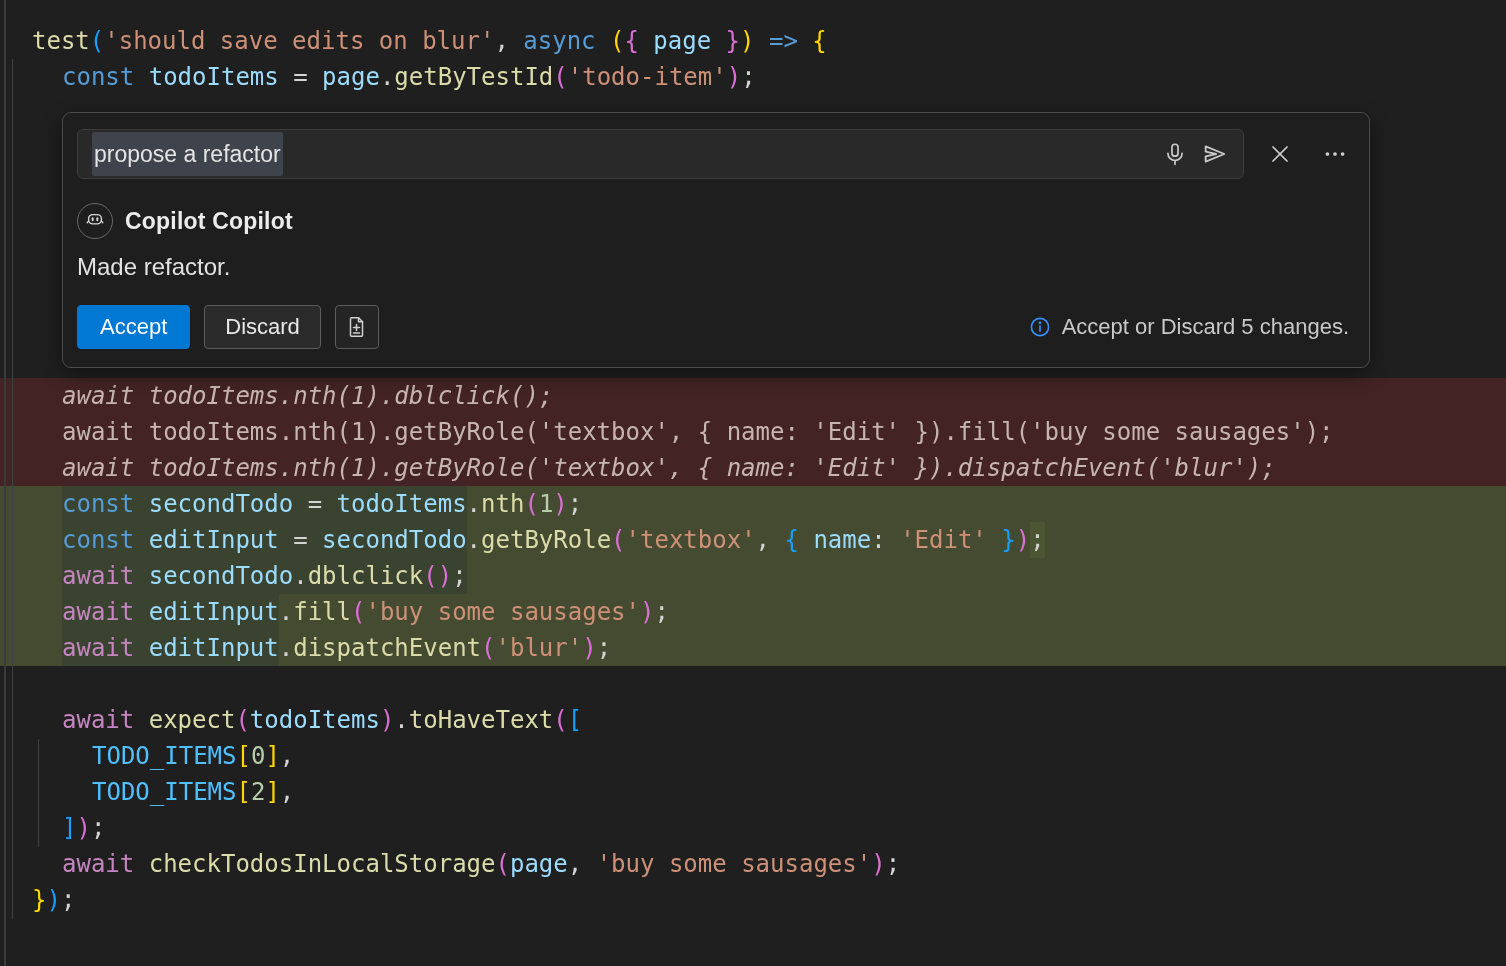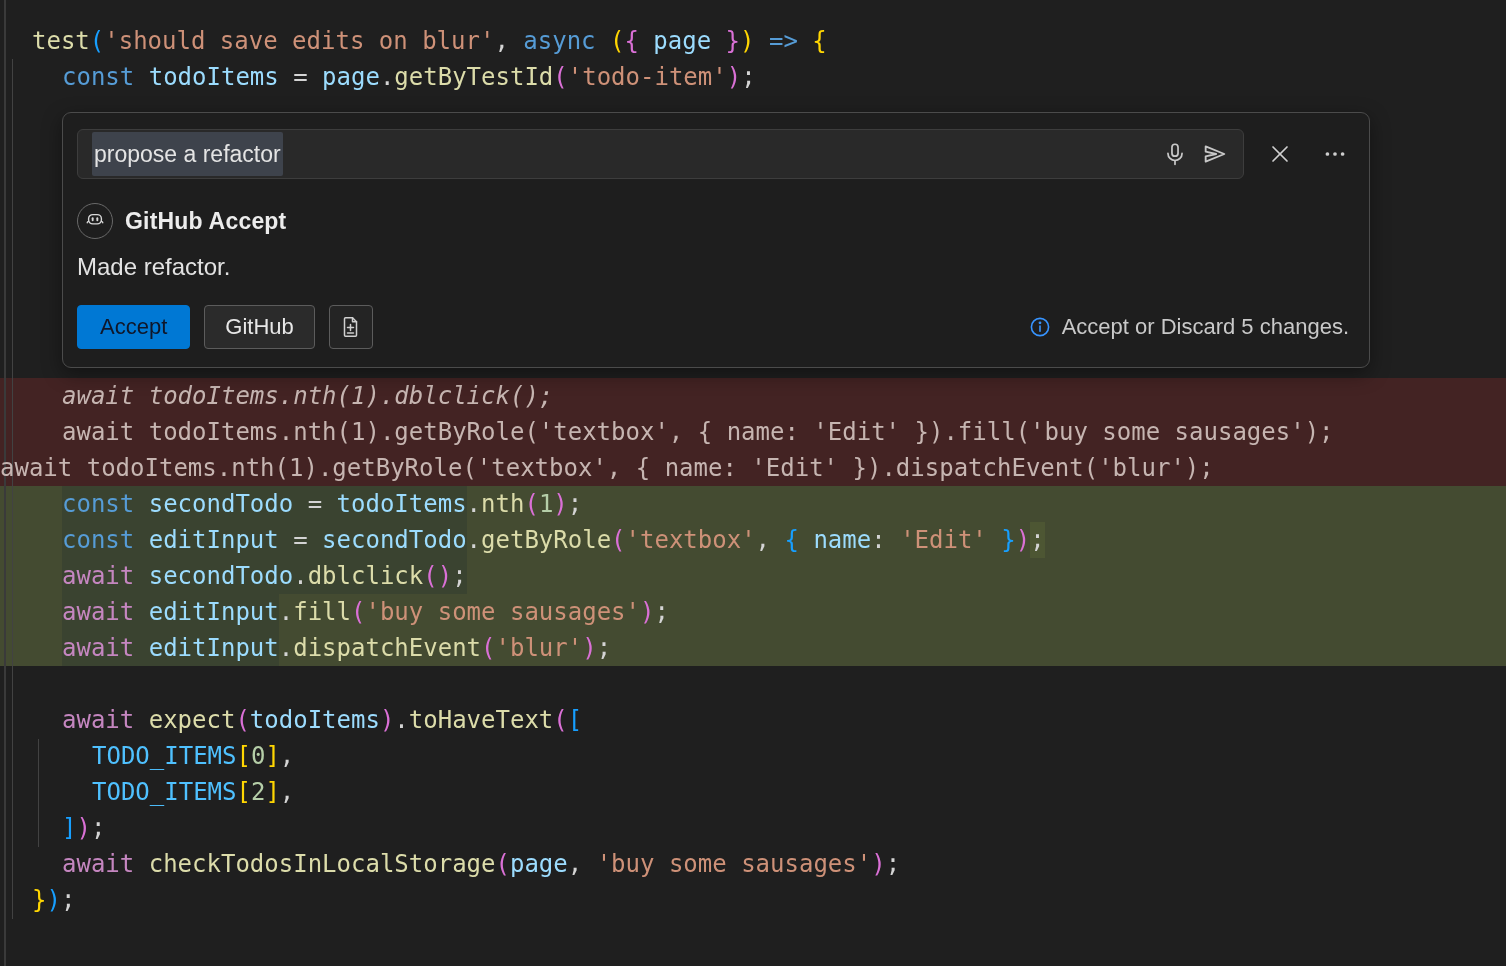--- a/index.html
+++ b/index.html
@@ -48,21 +48,21 @@
     background:none;border:none;padding:0;cursor:pointer;
     width:40px;height:40px;display:flex;align-items:center;justify-content:center;border-radius:5px;
   }
   .ghost{margin-left:16px}
   .chat-provider{display:flex;align-items:center;gap:12px;margin-top:24px;height:36px}
   .copilot-badge{width:34px;height:34px;border:1px solid #696969;border-radius:50%;display:flex;align-items:center;justify-content:center}
   .provider-name{font-size:23px;font-weight:700;color:#ECECEC;letter-spacing:.2px}
   .chat-message{margin-top:10px;font-size:24px;color:#E2E2E2}
   .chat-actions{margin-top:20px;display:flex;align-items:center;gap:14px}
   .btn{height:44px;border-radius:4px;font-size:22px;font-family:"Liberation Sans",sans-serif;cursor:pointer}
-  .btn-primary{background:var(--accent,#0078D4);color:#0f172a;border:1px solid var(--accent,#0078D4);padding:4px 22px}
+  .btn-primary{background:var(--accent,#0078D4);color:#ffffff;border:1px solid var(--accent,#0078D4);padding:4px 22px}
   .btn-secondary{background:#2B2B2B;color:#E8E8E8;border:1px solid #5C5C5C;padding:0 20px}
   .btn-icon{width:44px;background:#242424;border:1px solid #5C5C5C;display:flex;align-items:center;justify-content:center;padding:0}
   .status{margin-left:auto;display:flex;align-items:center;gap:10px;color:#C9C9C9;font-size:22px;padding-right:6px}
   svg{display:block}
 </style>
 </head>
 <body>
 
 <div class="editor">
   <div class="pane-border"></div>
@@ -117,28 +117,28 @@
 
     <div class="chat-provider">
       <span class="copilot-badge">
         <svg width="22" height="22" viewBox="0 0 24 24" fill="none" stroke="#D8D8D8" stroke-width="1.5" stroke-linejoin="round">
           <path d="M5 9.5c0-2.6 2-4.5 4.6-4.5h4.8C17 5 19 6.9 19 9.5v1.2c0 2.6-2 4.5-4.6 4.5H9.6C7 15.2 5 13.3 5 10.7z"></path>
           <rect x="8.4" y="8" width="2.1" height="4.2" rx="1" fill="#D8D8D8" stroke="none"></rect>
           <rect x="13.5" y="8" width="2.1" height="4.2" rx="1" fill="#D8D8D8" stroke="none"></rect>
           <path d="M5 12.5c-.9.3-1.5.5-1.5 1.5M19 12.5c.9.3 1.5.5 1.5 1.5" stroke-linecap="round"></path>
         </svg>
       </span>
-      <span class="provider-name">GitHub Accept</span>
+      <span class="provider-name">Copilot Copilot</span>
     </div>
 
     <div class="chat-message">Made refactor.</div>
 
     <div class="chat-actions">
       <button class="btn btn-primary">Accept</button>
-      <button class="btn btn-secondary">GitHub</button>
+      <button class="btn btn-secondary">Discard</button>
       <button class="btn btn-icon">
         <span>
           <svg width="24" height="24" viewBox="0 0 24 24" fill="none" stroke="#D0D0D0" stroke-width="1.5" stroke-linejoin="round" stroke-linecap="round">
             <path d="M6.5 2.8h7l4 4v13.4a1 1 0 0 1-1 1h-10a1 1 0 0 1-1-1V3.8a1 1 0 0 1 1-1z"></path>
             <path d="M13.5 2.8v4h4"></path>
             <path d="M11.5 9.5v6M8.5 12.5h6"></path>
             <path d="M8.5 18h6"></path>
           </svg>
         </span>
       </button>
@@ -151,21 +151,21 @@
           </svg>
         </span>
         <span>Accept or Discard 5 changes.</span>
       </div>
     </div>
   </div>
 
   <div class="code-block code-removed" id="code-removed">
       <div class="line" style="padding-left: 62px; font-style: italic;"><span class="seg"><span style="color: rgb(198, 181, 177);">await todoItems.nth(1).dblclick();</span></span></div>
       <div class="line" style="padding-left: 62px;"><span class="seg"><span style="color: rgb(198, 181, 177);">await todoItems.nth(1).getByRole('textbox', { name: 'Edit' }).fill('buy some sausages');</span></span></div>
-      <div class="line" style=""><span class="seg"><span style="color: rgb(198, 181, 177);">await todoItems.nth(1).getByRole('textbox', { name: 'Edit' }).dispatchEvent('blur');</span></span></div>
+      <div class="line" style="padding-left: 62px; font-style: italic;"><span class="seg"><span style="color: rgb(198, 181, 177);">await todoItems.nth(1).getByRole('textbox', { name: 'Edit' }).dispatchEvent('blur');</span></span></div>
     </div>
   <div class="code-block code-added" id="code-added">
       <div class="line" style="padding-left: 62px;"><span class="seg hl"><span style="color: rgb(86, 156, 214);">const</span><span style="color: rgb(212, 212, 212);"> </span><span style="color: rgb(156, 220, 254);">secondTodo</span><span style="color: rgb(212, 212, 212);"> = </span><span style="color: rgb(156, 220, 254);">todoItems</span></span><span class="seg"><span style="color: rgb(212, 212, 212);">.</span><span style="color: rgb(220, 220, 170);">nth</span><span style="color: rgb(218, 112, 214);">(</span><span style="color: rgb(181, 206, 168);">1</span><span style="color: rgb(218, 112, 214);">)</span><span style="color: rgb(212, 212, 212);">;</span></span></div>
       <div class="line" style="padding-left: 62px;"><span class="seg hl"><span style="color: rgb(86, 156, 214);">const</span><span style="color: rgb(212, 212, 212);"> </span><span style="color: rgb(156, 220, 254);">editInput</span><span style="color: rgb(212, 212, 212);"> = </span><span style="color: rgb(156, 220, 254);">secondTodo</span></span><span class="seg"><span style="color: rgb(212, 212, 212);">.</span><span style="color: rgb(220, 220, 170);">getByRole</span><span style="color: rgb(218, 112, 214);">(</span><span style="color: rgb(206, 145, 120);">'textbox'</span><span style="color: rgb(212, 212, 212);">, </span><span style="color: rgb(23, 159, 255);">{</span><span style="color: rgb(212, 212, 212);"> </span><span style="color: rgb(156, 220, 254);">name</span><span style="color: rgb(212, 212, 212);">: </span><span style="color: rgb(206, 145, 120);">'Edit'</span><span style="color: rgb(212, 212, 212);"> </span><span style="color: rgb(23, 159, 255);">}</span><span style="color: rgb(218, 112, 214);">)</span></span><span class="seg hl2"><span style="color: rgb(212, 212, 212);">;</span></span></div>
       <div class="line" style="padding-left: 62px;"><span class="seg hl"><span style="color: rgb(197, 134, 192);">await</span><span style="color: rgb(212, 212, 212);"> </span><span style="color: rgb(156, 220, 254);">secondTodo</span><span style="color: rgb(212, 212, 212);">.</span><span style="color: rgb(220, 220, 170);">dblclick</span><span style="color: rgb(218, 112, 214);">(</span><span style="color: rgb(218, 112, 214);">)</span><span style="color: rgb(212, 212, 212);">;</span></span></div>
       <div class="line" style="padding-left: 62px;"><span class="seg hl"><span style="color: rgb(197, 134, 192);">await</span><span style="color: rgb(212, 212, 212);"> </span><span style="color: rgb(156, 220, 254);">editInput</span></span><span class="seg"><span style="color: rgb(212, 212, 212);">.</span><span style="color: rgb(220, 220, 170);">fill</span><span style="color: rgb(218, 112, 214);">(</span><span style="color: rgb(206, 145, 120);">'buy some sausages'</span><span style="color: rgb(218, 112, 214);">)</span><span style="color: rgb(212, 212, 212);">;</span></span></div>
       <div class="line" style="padding-left: 62px;"><span class="seg hl"><span style="color: rgb(197, 134, 192);">await</span><span style="color: rgb(212, 212, 212);"> </span><span style="color: rgb(156, 220, 254);">editInput</span></span><span class="seg"><span style="color: rgb(212, 212, 212);">.</span><span style="color: rgb(220, 220, 170);">dispatchEvent</span><span style="color: rgb(218, 112, 214);">(</span><span style="color: rgb(206, 145, 120);">'blur'</span><span style="color: rgb(218, 112, 214);">)</span><span style="color: rgb(212, 212, 212);">;</span></span></div>
     </div>
   <div class="code-block code-bottom" id="code-bottom">
       <div class="line" style="padding-left: 32px;"></div>

